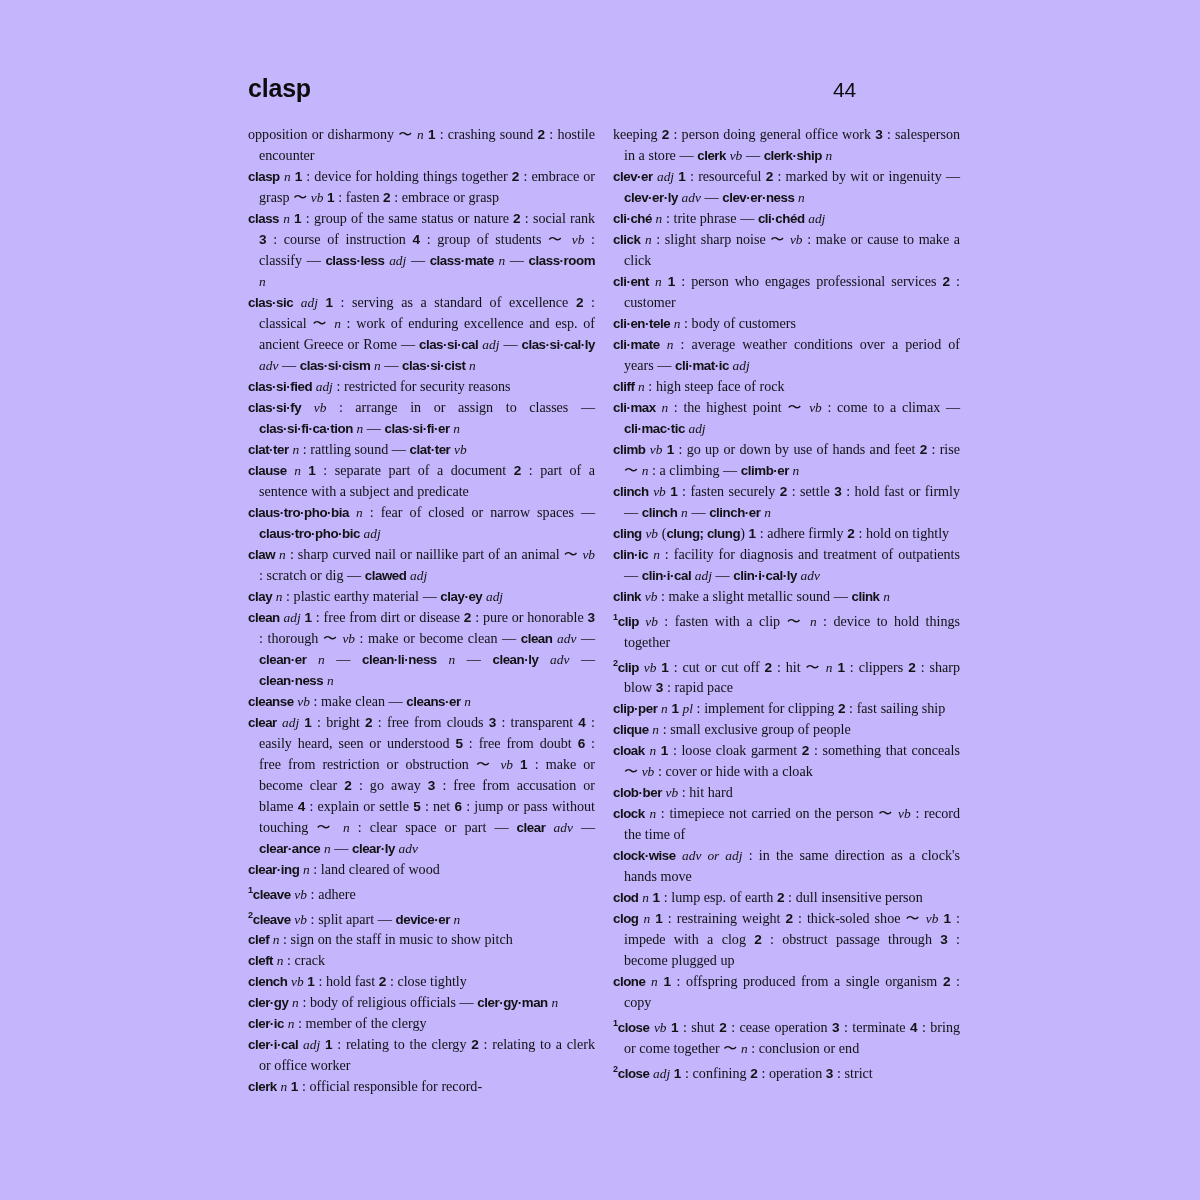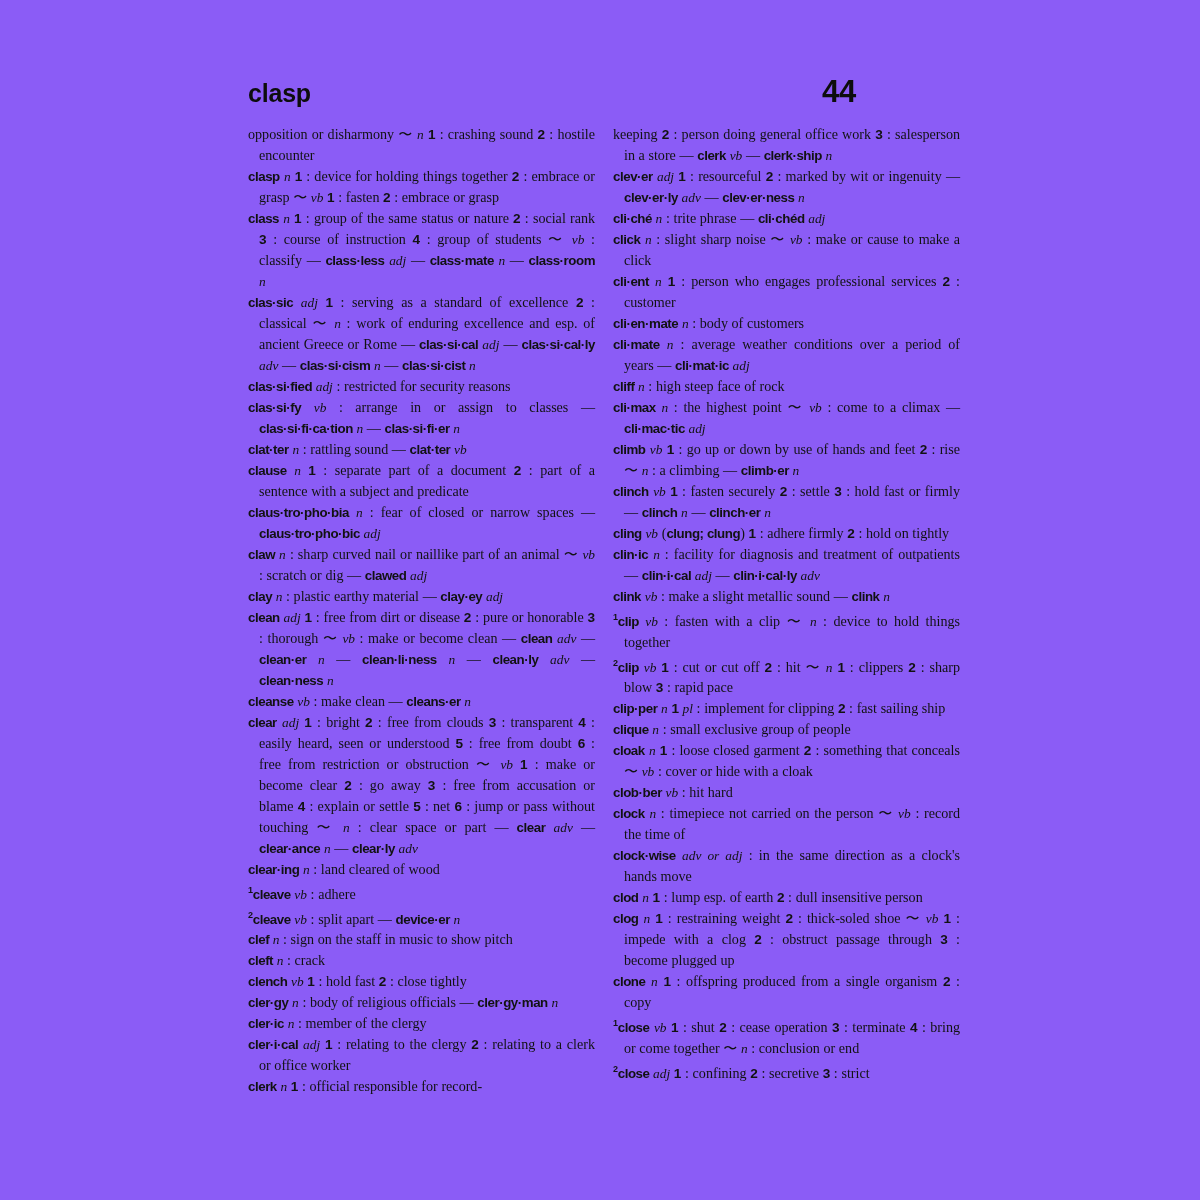--- a/index.html
+++ b/index.html
@@ -4,21 +4,21 @@
 <style>
   html, body {
     margin: 0;
     padding: 0;
     background: #ffffff;
   }
   .page {
     position: relative;
     width: 1200px;
     height: 1200px;
-    background: #8b5cf6;
+    background: #c4b5fd;
     overflow: hidden;
     font-family: "Liberation Serif", "DejaVu Serif", serif;
     color: #121212;
   }
   .page-header {
     position: absolute;
     left: 248px;
     top: 74px;
     width: 608px;
     height: 34px;
@@ -28,22 +28,22 @@
   }
   .running-head {
     font-family: "Liberation Sans", "DejaVu Sans", sans-serif;
     font-weight: bold;
     font-size: 25px;
     letter-spacing: -0.2px;
     color: #0d0d0d;
   }
   .folio {
     font-family: "Liberation Sans", "DejaVu Sans", sans-serif;
-    font-weight: bold;
-    font-size: 31px;
+    font-weight: normal;
+    font-size: 21px;
     letter-spacing: -0.2px;
     color: #0d0d0d;
   }
   .columns {
     position: absolute;
     left: 248px;
     top: 124px;
     width: 712px;
     height: 1040px;
     display: flex;
@@ -133,38 +133,38 @@
         <p class="entry"><span class="hw">cler·ic</span><span> </span><span class="it">n</span><span> : member of the clergy</span></p>
         <p class="entry"><span class="hw">cler·i·cal</span><span> </span><span class="it">adj</span><span>  </span><span class="sn">1</span><span> : relating to the clergy  </span><span class="sn">2</span><span> : relating to a clerk or office worker</span></p>
         <p class="entry"><span class="hw">clerk</span><span> </span><span class="it">n</span><span>  </span><span class="sn">1</span><span> : official responsible for record-</span></p>
       </div>
       <div class="column">
         <p class="entry"><span>keeping  </span><span class="sn">2</span><span> : person doing general office work  </span><span class="sn">3</span><span> : salesperson in a store — </span><span class="hw">clerk</span><span> </span><span class="it">vb</span><span> — </span><span class="hw">clerk·ship</span><span> </span><span class="it">n</span></p>
         <p class="entry"><span class="hw">clev·er</span><span> </span><span class="it">adj</span><span>  </span><span class="sn">1</span><span> : resourceful  </span><span class="sn">2</span><span> : marked by wit or ingenuity — </span><span class="hw">clev·er·ly</span><span> </span><span class="it">adv</span><span> — </span><span class="hw">clev·er·ness</span><span> </span><span class="it">n</span></p>
         <p class="entry"><span class="hw">cli·ché</span><span> </span><span class="it">n</span><span> : trite phrase — </span><span class="hw">cli·chéd</span><span> </span><span class="it">adj</span></p>
         <p class="entry"><span class="hw">click</span><span> </span><span class="it">n</span><span> : slight sharp noise </span><span class="swung">〜</span><span> </span><span class="it">vb</span><span> : make or cause to make a click</span></p>
         <p class="entry"><span class="hw">cli·ent</span><span> </span><span class="it">n</span><span>  </span><span class="sn">1</span><span> : person who engages professional services  </span><span class="sn">2</span><span> : customer</span></p>
-        <p class="entry"><span class="hw">cli·en·mate</span><span> </span><span class="it">n</span><span> : body of customers</span></p>
+        <p class="entry"><span class="hw">cli·en·tele</span><span> </span><span class="it">n</span><span> : body of customers</span></p>
         <p class="entry"><span class="hw">cli·mate</span><span> </span><span class="it">n</span><span> : average weather conditions over a period of years — </span><span class="hw">cli·mat·ic</span><span> </span><span class="it">adj</span></p>
         <p class="entry"><span class="hw">cliff</span><span> </span><span class="it">n</span><span> : high steep face of rock</span></p>
         <p class="entry"><span class="hw">cli·max</span><span> </span><span class="it">n</span><span> : the highest point </span><span class="swung">〜</span><span> </span><span class="it">vb</span><span> : come to a climax — </span><span class="hw">cli·mac·tic</span><span> </span><span class="it">adj</span></p>
         <p class="entry"><span class="hw">climb</span><span> </span><span class="it">vb</span><span>  </span><span class="sn">1</span><span> : go up or down by use of hands and feet  </span><span class="sn">2</span><span> : rise </span><span class="swung">〜</span><span> </span><span class="it">n</span><span> : a climbing — </span><span class="hw">climb·er</span><span> </span><span class="it">n</span></p>
         <p class="entry"><span class="hw">clinch</span><span> </span><span class="it">vb</span><span>  </span><span class="sn">1</span><span> : fasten securely  </span><span class="sn">2</span><span> : settle  </span><span class="sn">3</span><span> : hold fast or firmly — </span><span class="hw">clinch</span><span> </span><span class="it">n</span><span> — </span><span class="hw">clinch·er</span><span> </span><span class="it">n</span></p>
         <p class="entry"><span class="hw">cling</span><span> </span><span class="it">vb</span><span> (</span><span class="hw">clung; clung</span><span>)  </span><span class="sn">1</span><span> : adhere firmly  </span><span class="sn">2</span><span> : hold on tightly</span></p>
         <p class="entry"><span class="hw">clin·ic</span><span> </span><span class="it">n</span><span> : facility for diagnosis and treatment of outpatients — </span><span class="hw">clin·i·cal</span><span> </span><span class="it">adj</span><span> — </span><span class="hw">clin·i·cal·ly</span><span> </span><span class="it">adv</span></p>
         <p class="entry"><span class="hw">clink</span><span> </span><span class="it">vb</span><span> : make a slight metallic sound — </span><span class="hw">clink</span><span> </span><span class="it">n</span></p>
         <p class="entry"><span class="sup">1</span><span class="hw">clip</span><span> </span><span class="it">vb</span><span> : fasten with a clip </span><span class="swung">〜</span><span> </span><span class="it">n</span><span> : device to hold things together</span></p>
         <p class="entry"><span class="sup">2</span><span class="hw">clip</span><span> </span><span class="it">vb</span><span>  </span><span class="sn">1</span><span> : cut or cut off  </span><span class="sn">2</span><span> : hit </span><span class="swung">〜</span><span> </span><span class="it">n</span><span>  </span><span class="sn">1</span><span> : clippers  </span><span class="sn">2</span><span> : sharp blow  </span><span class="sn">3</span><span> : rapid pace</span></p>
         <p class="entry"><span class="hw">clip·per</span><span> </span><span class="it">n</span><span>  </span><span class="sn">1</span><span> </span><span class="it">pl</span><span> : implement for clipping  </span><span class="sn">2</span><span> : fast sailing ship</span></p>
         <p class="entry"><span class="hw">clique</span><span> </span><span class="it">n</span><span> : small exclusive group of people</span></p>
-        <p class="entry"><span class="hw">cloak</span><span> </span><span class="it">n</span><span>  </span><span class="sn">1</span><span> : loose closed garment  </span><span class="sn">2</span><span> : something that conceals </span><span class="swung">〜</span><span> </span><span class="it">vb</span><span> : cover or hide with a cloak</span></p>
+        <p class="entry"><span class="hw">cloak</span><span> </span><span class="it">n</span><span>  </span><span class="sn">1</span><span> : loose cloak garment  </span><span class="sn">2</span><span> : something that conceals </span><span class="swung">〜</span><span> </span><span class="it">vb</span><span> : cover or hide with a cloak</span></p>
         <p class="entry"><span class="hw">clob·ber</span><span> </span><span class="it">vb</span><span> : hit hard</span></p>
         <p class="entry"><span class="hw">clock</span><span> </span><span class="it">n</span><span> : timepiece not carried on the person </span><span class="swung">〜</span><span> </span><span class="it">vb</span><span> : record the time of</span></p>
         <p class="entry"><span class="hw">clock·wise</span><span> </span><span class="it">adv or adj</span><span> : in the same direction as a clock's hands move</span></p>
         <p class="entry"><span class="hw">clod</span><span> </span><span class="it">n</span><span>  </span><span class="sn">1</span><span> : lump esp. of earth  </span><span class="sn">2</span><span> : dull insensitive person</span></p>
         <p class="entry"><span class="hw">clog</span><span> </span><span class="it">n</span><span>  </span><span class="sn">1</span><span> : restraining weight  </span><span class="sn">2</span><span> : thick-soled shoe </span><span class="swung">〜</span><span> </span><span class="it">vb</span><span>  </span><span class="sn">1</span><span> : impede with a clog  </span><span class="sn">2</span><span> : obstruct passage through  </span><span class="sn">3</span><span> : become plugged up</span></p>
         <p class="entry"><span class="hw">clone</span><span> </span><span class="it">n</span><span>  </span><span class="sn">1</span><span> : offspring produced from a single organism  </span><span class="sn">2</span><span> : copy</span></p>
         <p class="entry"><span class="sup">1</span><span class="hw">close</span><span> </span><span class="it">vb</span><span>  </span><span class="sn">1</span><span> : shut  </span><span class="sn">2</span><span> : cease operation  </span><span class="sn">3</span><span> : terminate  </span><span class="sn">4</span><span> : bring or come together </span><span class="swung">〜</span><span> </span><span class="it">n</span><span> : conclusion or end</span></p>
-        <p class="entry"><span class="sup">2</span><span class="hw">close</span><span> </span><span class="it">adj</span><span>  </span><span class="sn">1</span><span> : confining  </span><span class="sn">2</span><span> : secretive  </span><span class="sn">3</span><span> : strict</span></p>
+        <p class="entry"><span class="sup">2</span><span class="hw">close</span><span> </span><span class="it">adj</span><span>  </span><span class="sn">1</span><span> : confining  </span><span class="sn">2</span><span> : operation  </span><span class="sn">3</span><span> : strict</span></p>
       </div>
     </div>
 
 </div>
 
 </body></html>

